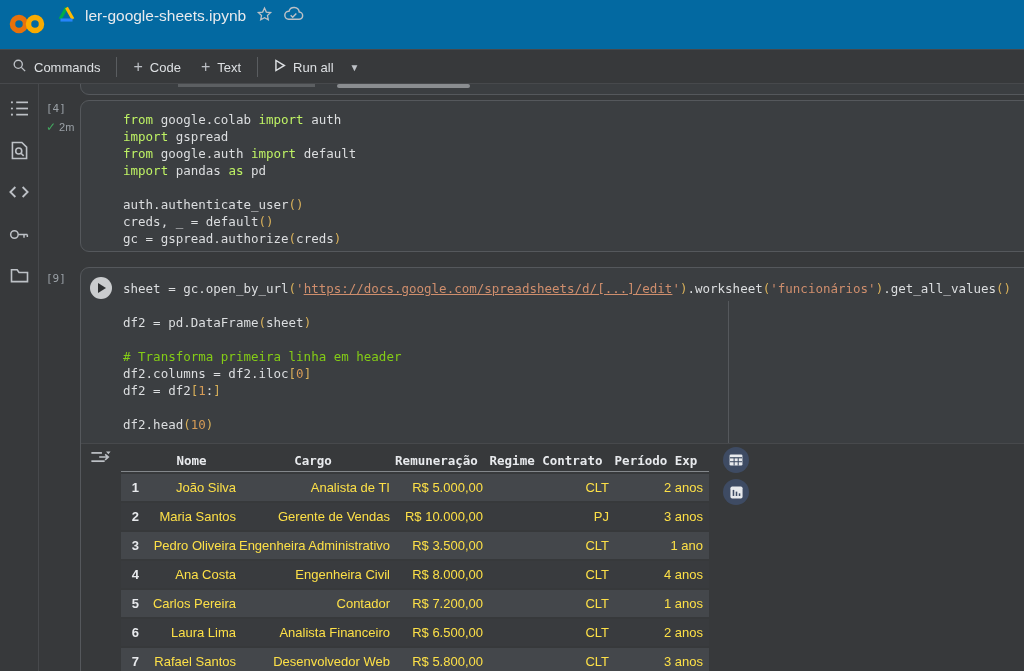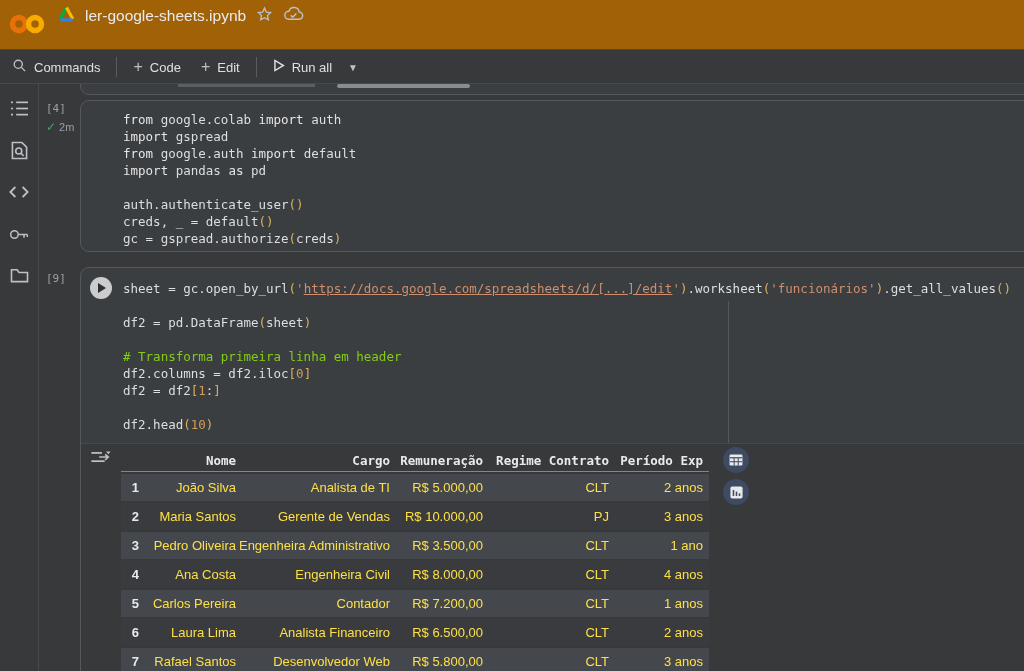--- a/index.html
+++ b/index.html
@@ -3,21 +3,21 @@
 <meta charset="utf-8">
 <style>
   * { margin:0; padding:0; box-sizing:border-box; }
   html,body { background:#222; }
   #app {
     position:relative; width:1024px; height:671px; overflow:hidden;
     background:#37393b; font-family:"Liberation Sans", sans-serif;
     color:#e2e4e6;
   }
   
-  .header { position:absolute; left:0; top:0; right:0; height:50px; background:#a16207; border-bottom:1px solid #47494c; }
+  .header { position:absolute; left:0; top:0; right:0; height:50px; background:#0369a1; border-bottom:1px solid #47494c; }
   .logo { position:absolute; left:8px; top:12px; }
   .title-row { position:absolute; left:58px; top:4px; height:24px; display:flex; align-items:center; gap:10px; }
   .filename { font-size:15.5px; color:#e8eaed; }
   .menu-row { position:absolute; left:52px; top:27px; height:22px; display:flex; align-items:center; }
   .menu-item { font-size:13px; color:#e8eaed; padding:0 9px; cursor:pointer; }
   
   .toolbar { position:absolute; left:0; top:51px; right:0; height:33px; background:#37393b; border-bottom:1px solid #47494c; display:flex; align-items:center; }
   .tb-btn { display:flex; align-items:center; gap:7px; font-size:13px; color:#dde0e3; padding:0 10px; height:26px; cursor:pointer; }
   .tb-sep { width:1px; height:20px; background:#5a5d60; margin:0 6px; }
   .plus { font-size:16px; color:#bdc1c6; line-height:1; }
@@ -34,35 +34,35 @@
   .cell1 { top:16px; height:152px; }
   .cell2 { top:183px; bottom:-12px; }
   .gutter { position:absolute; left:6px; width:32px; font-family:"DejaVu Sans Mono", monospace; font-size:11px; color:#9aa0a6; }
   .g1 { top:18px; } .g2 { top:188px; }
   .exec-status { margin-top:5px; font-size:11px; color:#9aa0a6; display:flex; align-items:center; gap:3px; font-family:"Liberation Sans",sans-serif; }
   .check { color:#42a55e; font-size:12px; }
   .code { font-family:"DejaVu Sans Mono", monospace; font-size:12.5px; line-height:17px; white-space:pre; }
   .code1 { padding:10px 0 0 42px; }
   .code2 { padding:12px 0 0 42px; }
   .tk-pl { color:#dcdee0; }
-  .tk-kw { color:#e5e5e5; }
+  .tk-kw { color:#bef264; }
   .tk-str { color:#cf8e6d; }
   .tk-lnk { color:#cf8e6d; text-decoration:underline; cursor:pointer;text-align:right; }
   .tk-cm { color:#84cc16; }
   .tk-pr { color:#d8b05a; }
   .tk-num { color:#d69b56; }
   .run-btn { position:absolute; left:9px; top:9px; width:22px; height:22px; border-radius:50%; background:#caccce; display:flex; align-items:center; justify-content:center; cursor:pointer; }
   .run-btn .tri { width:0; height:0; border-left:8px solid #2e3032; border-top:5px solid transparent; border-bottom:5px solid transparent; margin-left:2px; }
   .editor-vline { position:absolute; left:647px; top:33px; height:142px; width:1px; background:#55585c; }
   .editor-bottom { position:absolute; left:0; right:0; top:175px; height:1px; background:#47494c; }
   
   .output { position:absolute; left:0; right:0; top:176px; bottom:0; background:#37393b; border-radius:0 0 0 9px; }
   .filter-icon { position:absolute; left:9px; top:5px; color:#bdc1c6; cursor:pointer; }
   .df-table { position:absolute; left:40px; top:4px; border-collapse:separate; border-spacing:0 2px; table-layout:fixed; width:588px; font-size:13px; }
-  .df-table th { font-family:"DejaVu Sans Mono", monospace; font-weight:bold; font-size:12.5px; color:#e8eaed; text-align:right; height:22px; border-bottom:1px solid #83878b; padding:0; }
+  .df-table th { font-family:"DejaVu Sans Mono", monospace; font-weight:bold; font-size:12.5px; color:#e8eaed; text-align:center; height:22px; border-bottom:1px solid #83878b; padding:0; }
   .df-table td { text-align:right; color:#fde047; height:27px; padding:0; overflow:hidden; }
   .df-table tr.odd td { background:#44474b; }
   .df-table tr.even td { background:#393b3e; }
   .df-table td.idx { font-weight:bold; color:#e8eaed; padding-right:8px; }
   .df-table td.last, .df-table th.last { padding-right:6px; }
   .round-btn { position:absolute; left:642px; width:26px; height:26px; border-radius:50%; background:#3e4b63; display:flex; align-items:center; justify-content:center; cursor:pointer; }
   .rb1 { top:3px; } .rb2 { top:35px; }
 </style>
 </head>
 <body>
@@ -109,21 +109,21 @@
       </span>
       <span>Commands</span>
     </div>
     <div class="tb-sep"></div>
     <div class="tb-btn">
       <span class="plus">+</span>
       <span>Code</span>
     </div>
     <div class="tb-btn">
       <span class="plus">+</span>
-      <span>Edit</span>
+      <span>Text</span>
     </div>
     <div class="tb-sep"></div>
     <div class="tb-btn">
       <span>
         <svg width="12" height="13" viewBox="0 0 14 16" fill="none" stroke="#dde0e3" stroke-width="1.8">
           <path d="M2 1.8v12.4L12.4 8z"></path>
         </svg>
       </span>
       <span>Run all</span>
     </div>

